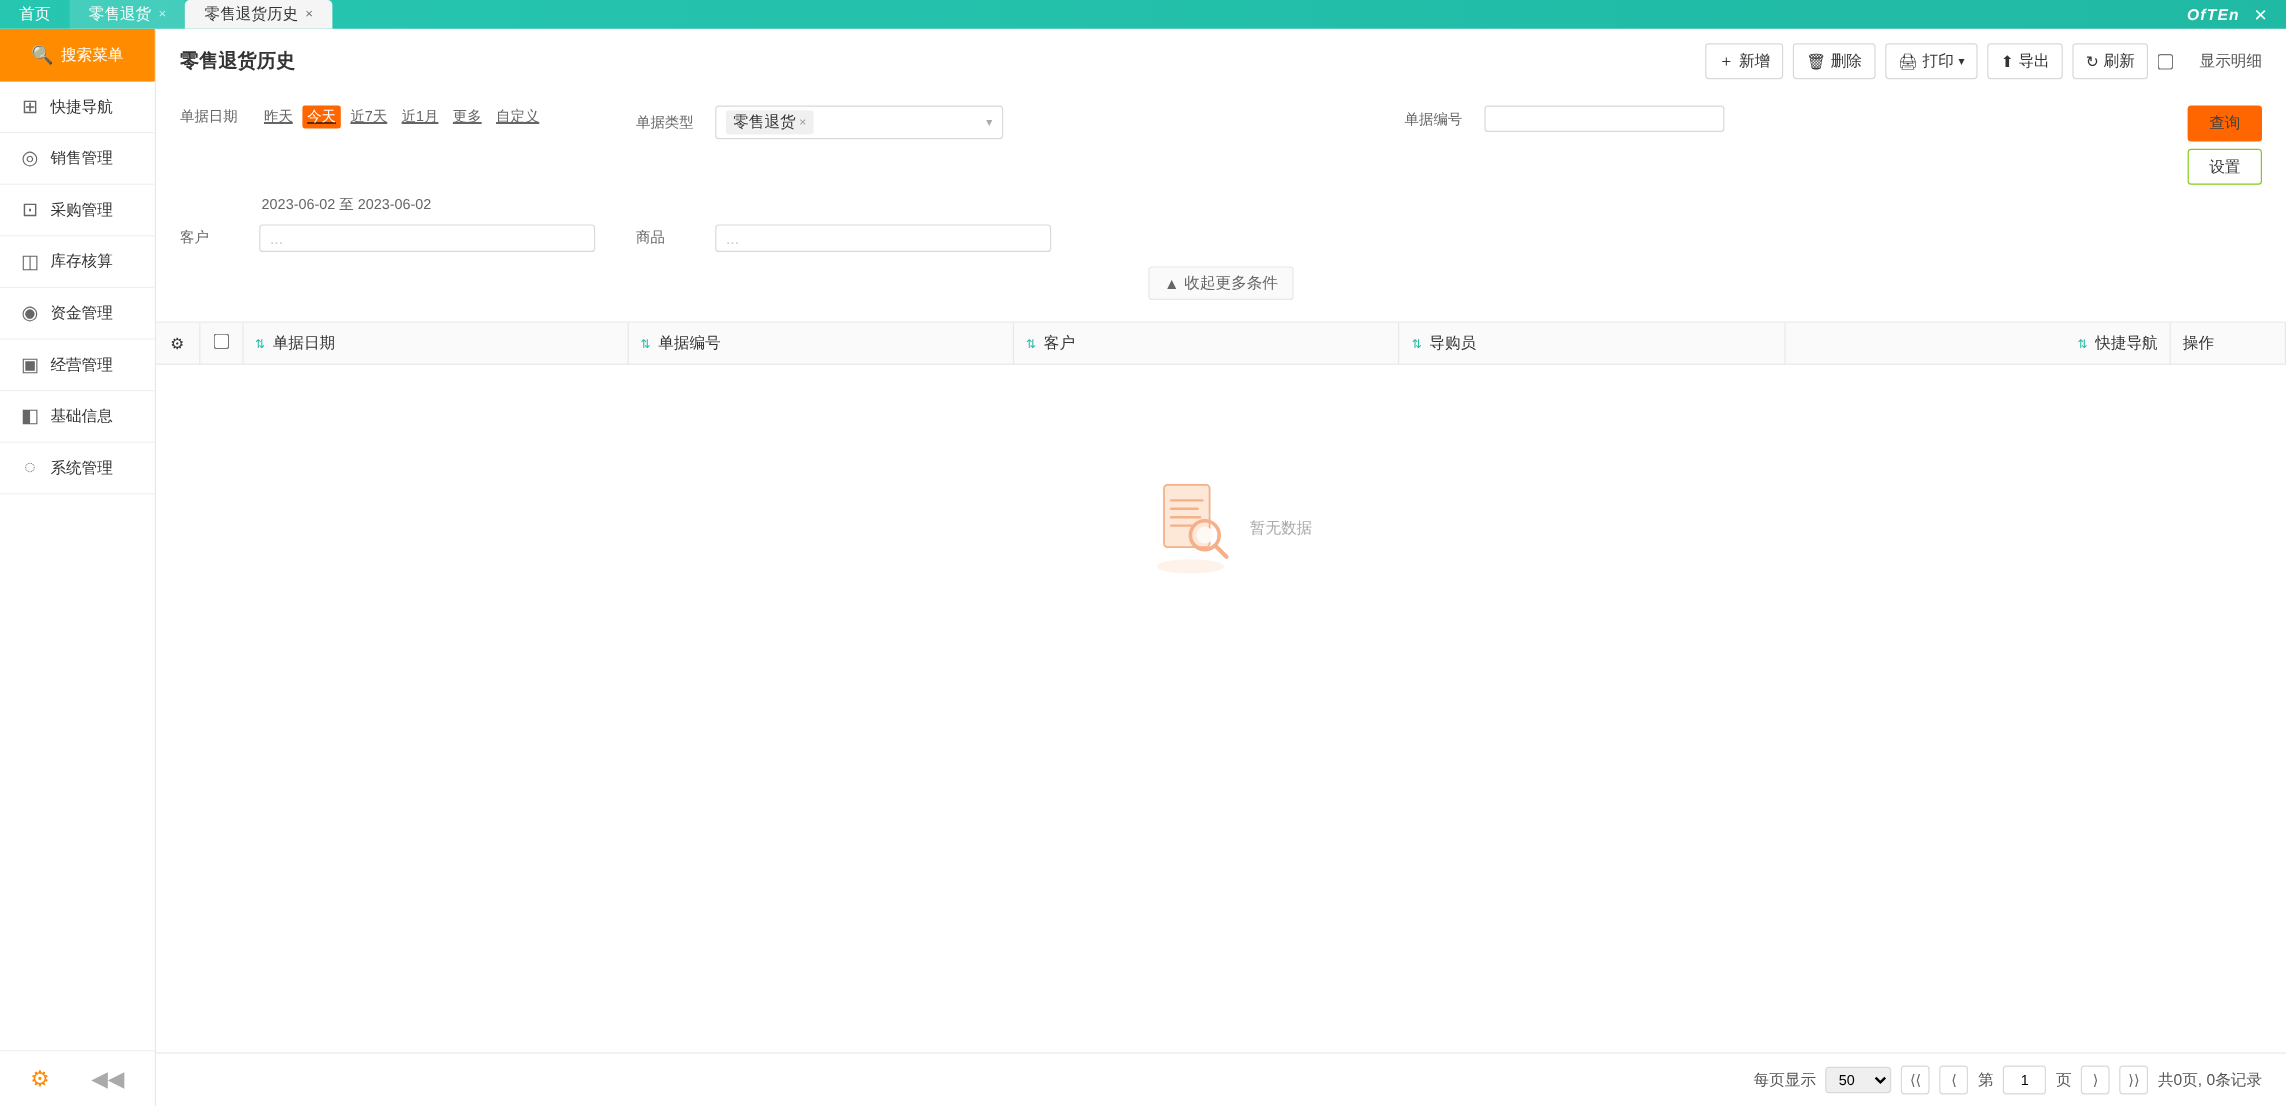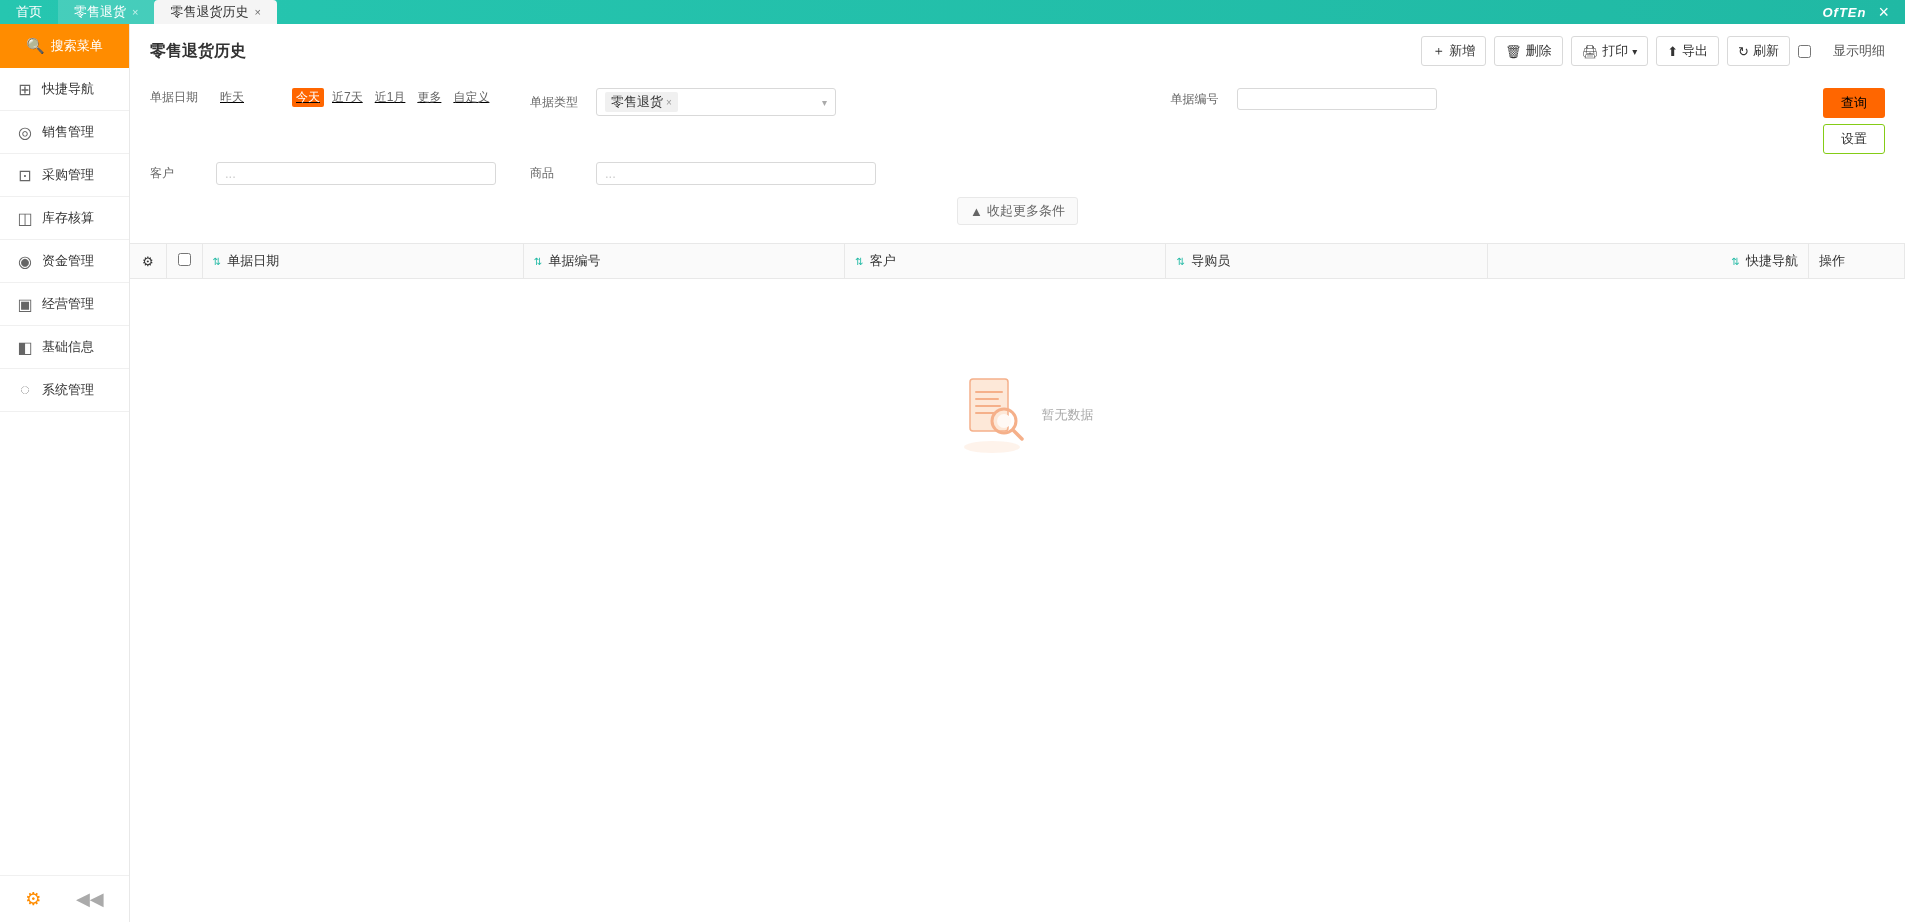--- a/index.html
+++ b/index.html
@@ -190,21 +190,20 @@
     .date-opt {
       font-size: 12px;
       color: #666;
       cursor: pointer;
       padding: 1px 4px;
     }
     .date-opt.active {
       background: #ff6600;
       color: #fff;
       border-radius: 2px;
-      margin-left: 40px;
     }
     .date-range {
       font-size: 12px;
       color: #666;
       margin-left: 8px;
     }
     .filter-select {
       display: flex;
       align-items: center;
       border: 1px solid #d9d9d9;
@@ -338,21 +337,21 @@
       width: 36px;
       height: 24px;
       border: 1px solid #d9d9d9;
       border-radius: 3px;
       text-align: center;
       font-size: 12px;
     }
 
     .query-btn {
       background: #ff6600;
-      color: #000000;
+      color: #404040;
       border: none;
       border-radius: 3px;
       padding: 6px 18px;
       cursor: pointer;
       font-size: 13px;
     }
     .setting-btn {
       background: #fff;
       color: #333;
       border: 1px solid #84cc16;
@@ -512,20 +511,23 @@
             <span class="filter-label">单据编号</span>
             <input class="filter-input" style="min-width: 200px;">
           </div>
 
           <div class="query-setting-col">
             <button class="query-btn">查询</button>
             <button class="setting-btn">设置</button>
           </div>
         </div>
 
+        <div style="display:flex; align-items:center; margin-bottom:8px; padding-left:60px;">
+          <span class="date-range">2023-06-02 至 2023-06-02</span>
+        </div>
 
         <div style="display:flex; align-items:center; gap:0; margin-bottom:8px;">
           <div style="display:flex; align-items:center; gap:6px; min-width:380px;">
             <span class="filter-label">客户</span>
             <div class="filter-select" style="min-width:280px;">
               <span style="color:#ccc;">...</span>
             </div>
           </div>
           <div style="display:flex; align-items:center; gap:6px; flex:1;">
             <span class="filter-label">商品</span>
@@ -598,16 +600,32 @@
             <line x1="34" y1="54" x2="52" y2="54" stroke="#f5b08a" stroke-width="2" stroke-linecap="round"></line>
 
             <circle cx="62" cy="62" r="12" fill="none" stroke="#f5b08a" stroke-width="3"></circle>
             <circle cx="62" cy="62" r="7" fill="#fff9f5"></circle>
             <line x1="71" y1="71" x2="80" y2="80" stroke="#f5b08a" stroke-width="3.5" stroke-linecap="round"></line>
           </svg>
           <span class="empty-text">暂无数据</span>
         </div>
       </div>
 
+      <div class="pagination-bar">
+        <span>每页显示</span>
+        <select class="page-size-select">
+          <option value="50">50</option>
+          <option value="20">20</option>
+          <option value="100">100</option>
+        </select>
+        <button class="page-nav-btn">⟨⟨</button>
+        <button class="page-nav-btn">⟨</button>
+        <span>第</span>
+        <input class="page-input" type="text" value="1" style="">
+        <span>页</span>
+        <button class="page-nav-btn">⟩</button>
+        <button class="page-nav-btn">⟩⟩</button>
+        <span>共0页, 0条记录</span>
+      </div>
     </div>
   </div>
 
 </div>
 
 </body></html>

